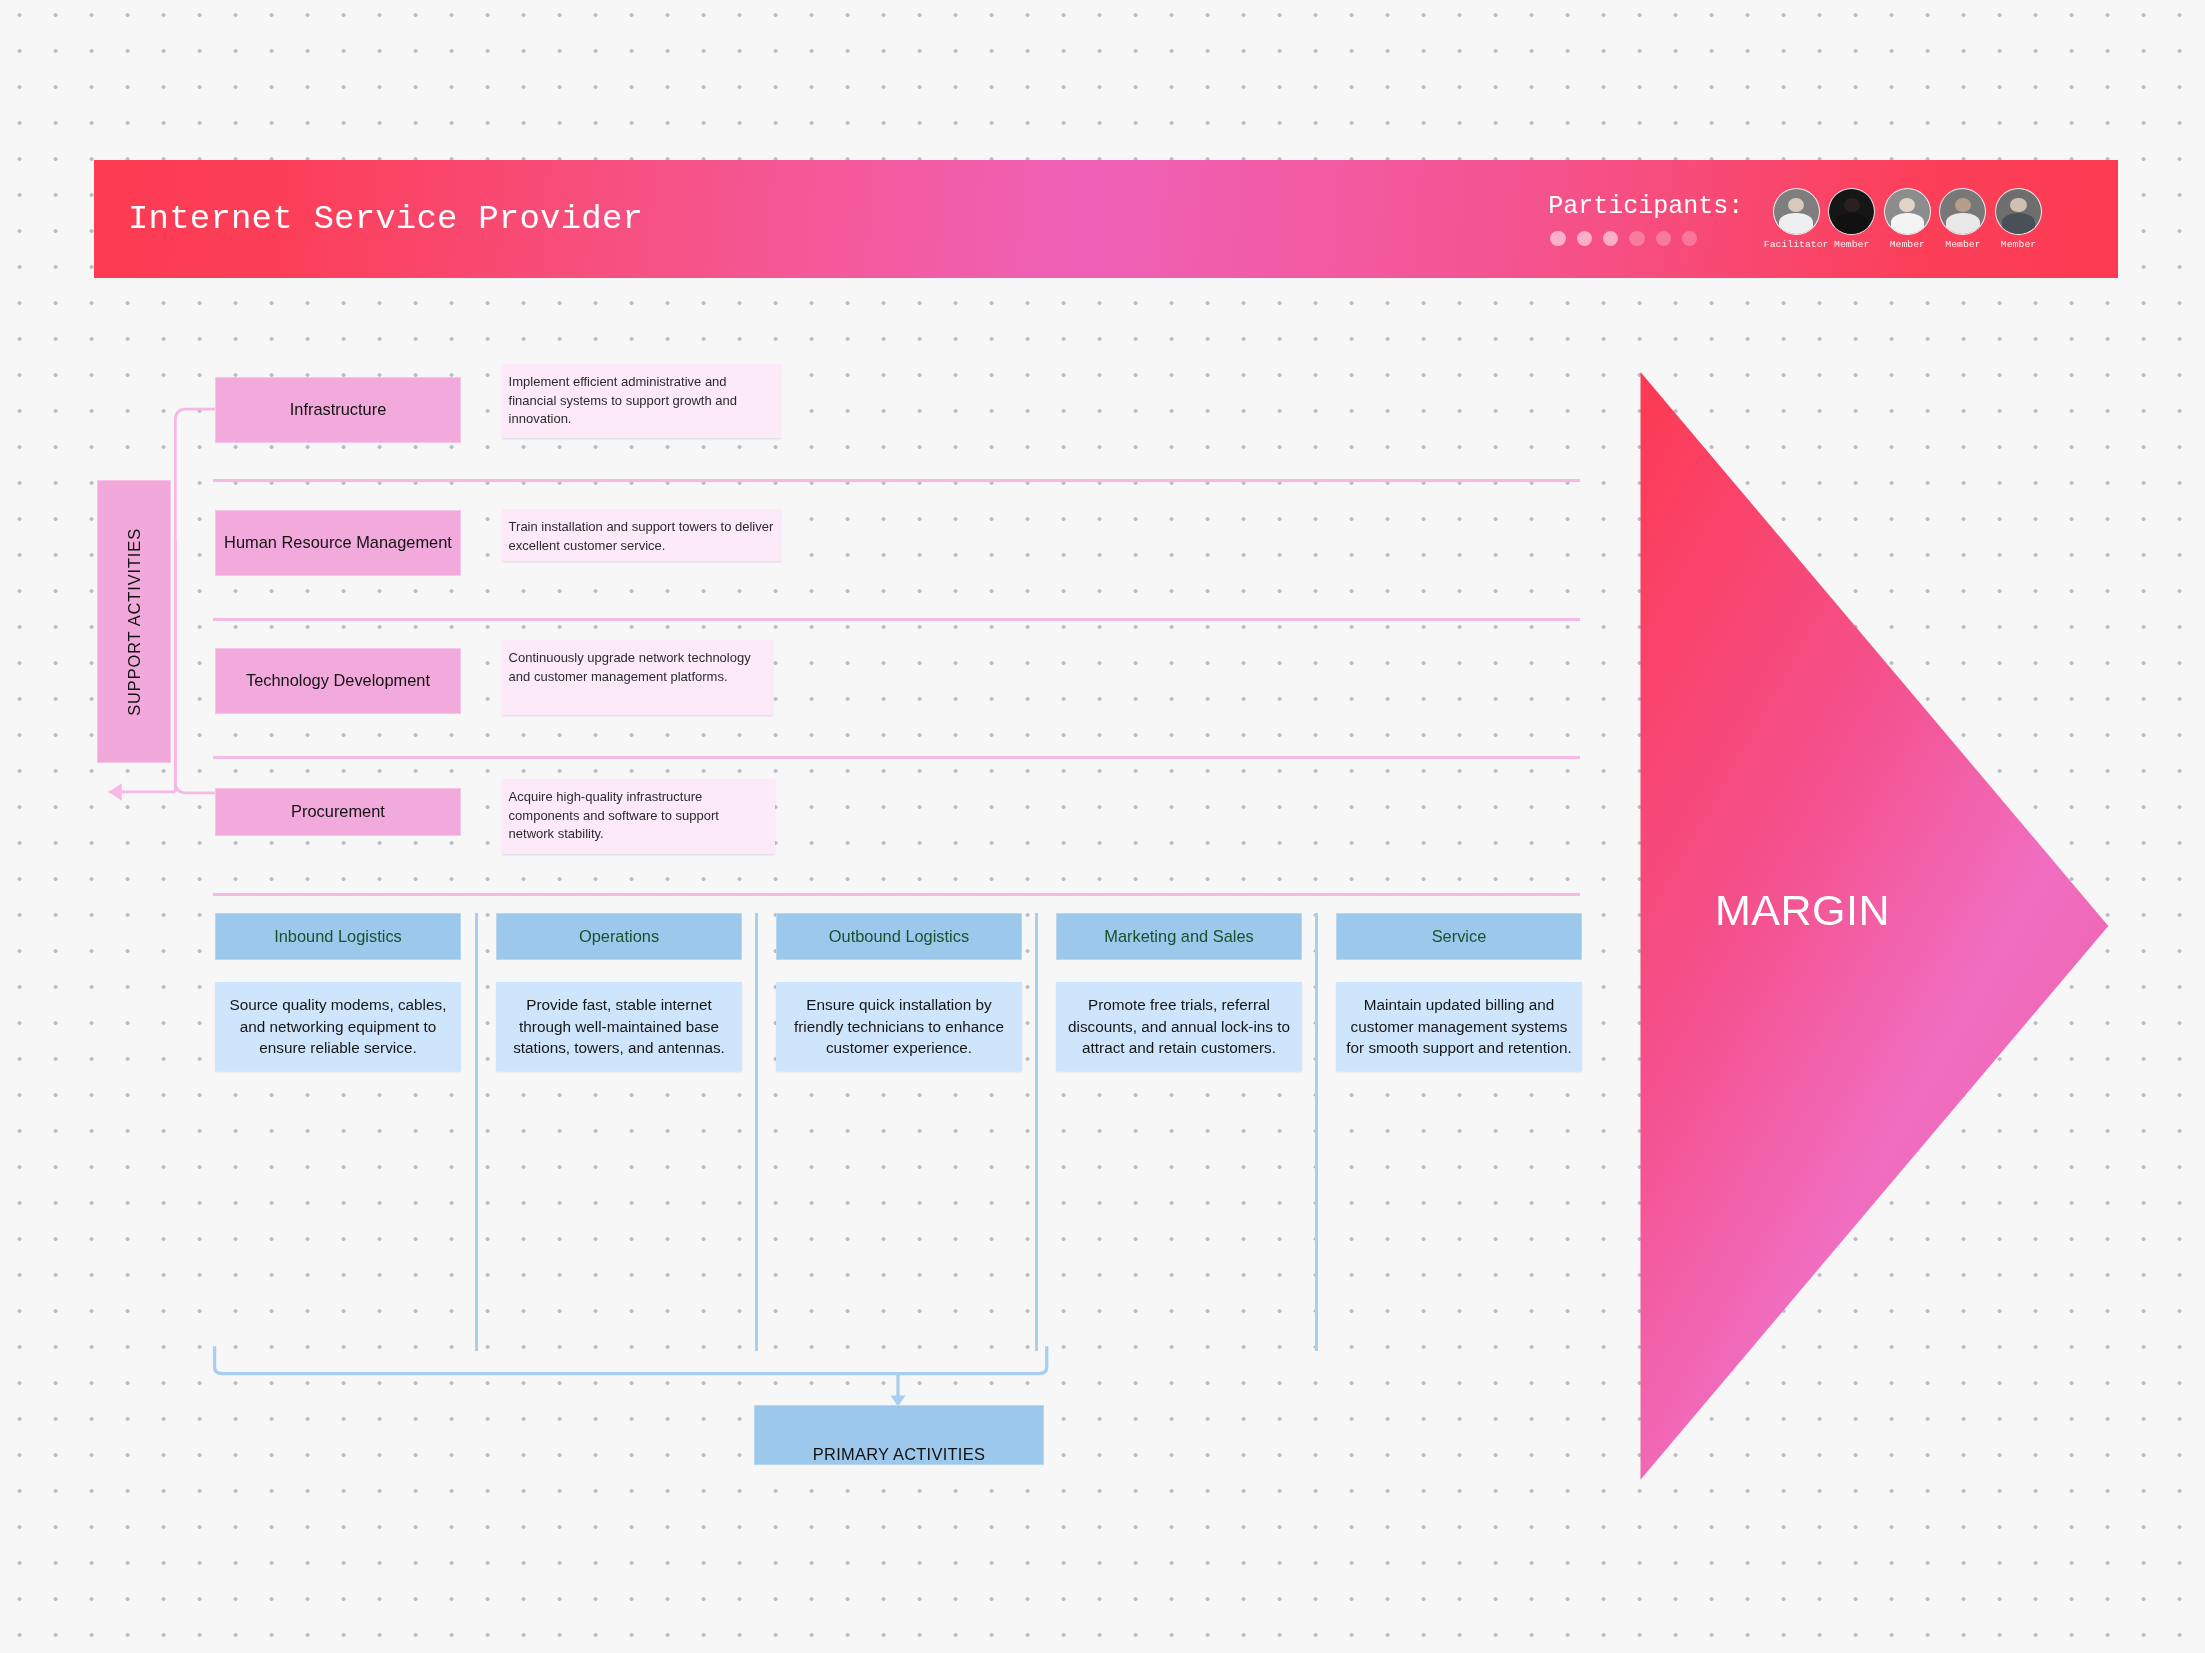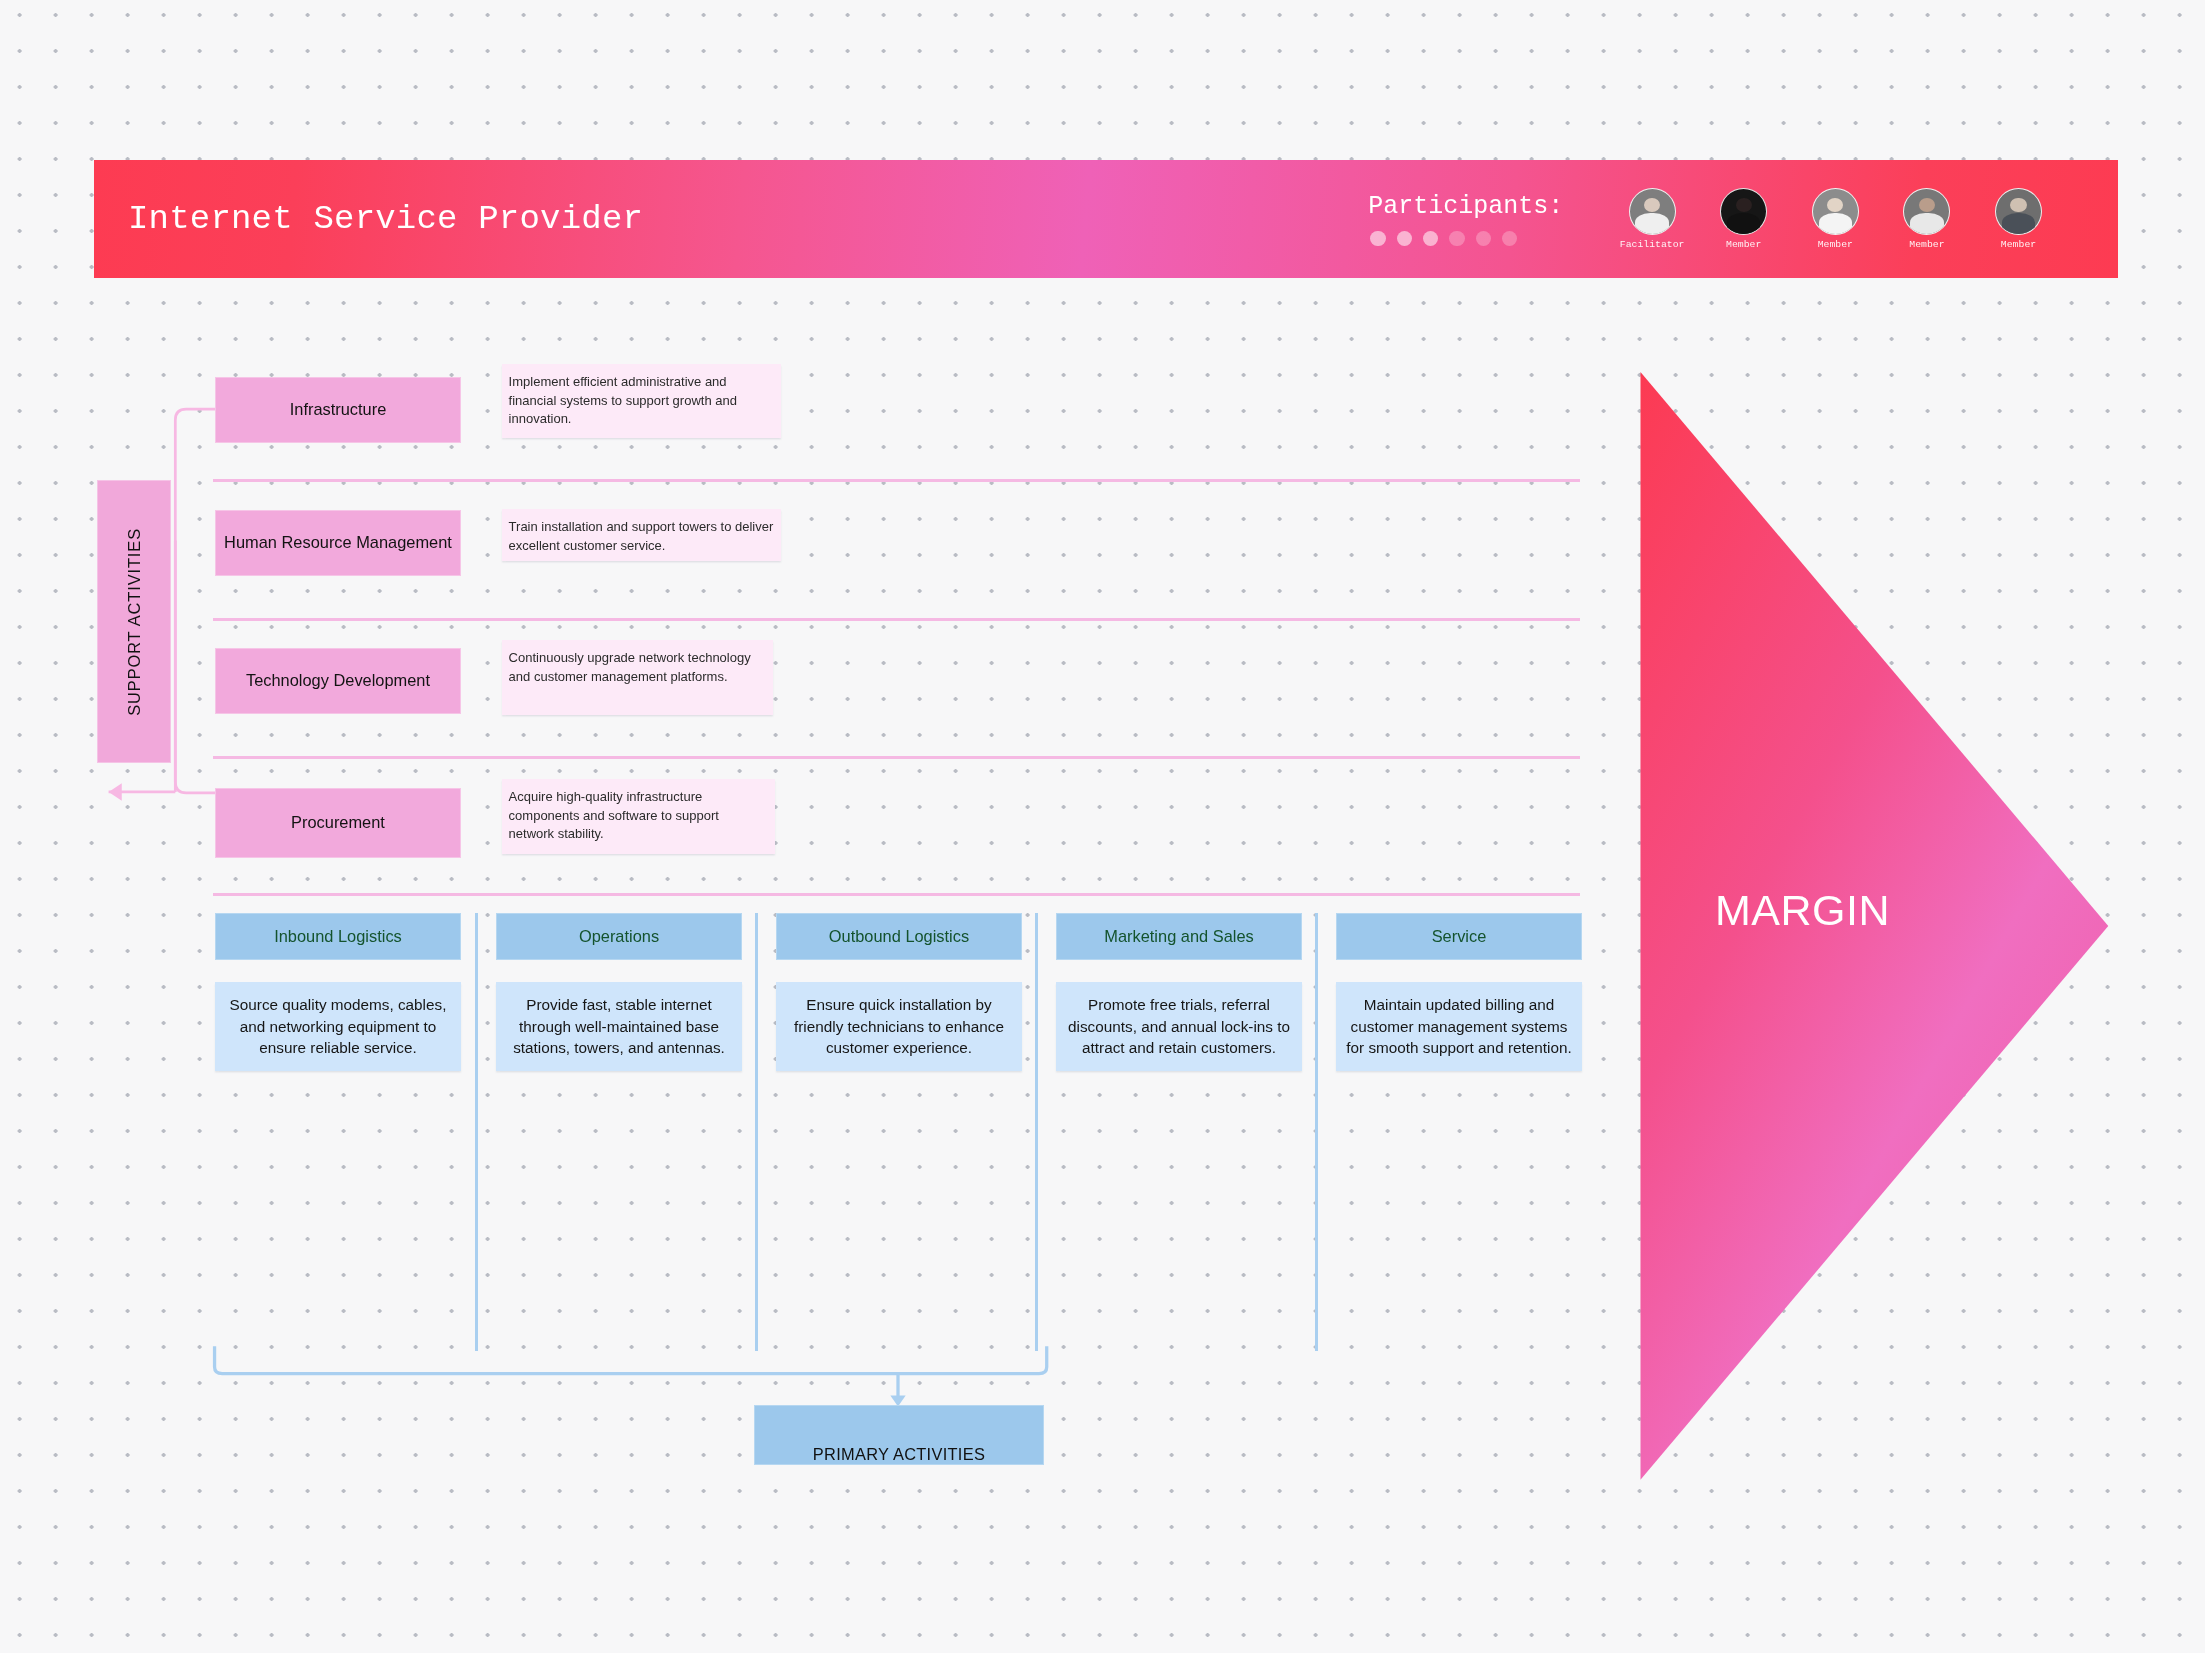--- a/index.html
+++ b/index.html
@@ -27,21 +27,21 @@
   #participants-block {
     position:absolute; right:75px; top:0; height:100%;
     display:flex; align-items:center; gap:0;
   }
   #participants-left { display:flex; flex-direction:column; align-items:flex-start; margin-right:28.4px; }
   #participants-label { color:#fff; font-size:25px; font-weight:400; white-space:nowrap; }
   #participants-dots { display:flex; gap:11px; margin-top:9.8px; margin-left:2.2px; }
   .pdot { width:15.3px;height:15.3px;border-radius:50%; background:rgba(255,255,255,0.55); }
   .pdot.dim { background:rgba(255,255,255,0.26); }
   #avatars { display:flex; gap:6.6px; align-items:flex-start; }
-  .avatar-wrap { width:49px; display:flex; flex-direction:column; align-items:center;margin-left:36px; }
+  .avatar-wrap { width:49px; display:flex; flex-direction:column; align-items:center; }
   .avatar {
     width:47px;height:47px;border-radius:50%;
     border:1.6px solid rgba(255,255,255,0.88);
     overflow:hidden; position:relative;
     background:#9aa0a6;
   }
   .avatar .head { position:absolute; width:36%; height:32%; border-radius:50%; left:32%; top:20%; background:#cfcfcf; }
   .avatar .body { position:absolute; width:74%; height:46%; border-radius:46% 46% 0 0; left:13%; bottom:0; background:#e4e4e4; }
   .avatar.a1 { background:#7e7e7e; } .avatar.a1 .head{background:#d9c9bd;} .avatar.a1 .body{background:#efefef;}
   .avatar.a2 { background:#161616; } .avatar.a2 .head{background:#2a2020;} .avatar.a2 .body{background:#111;}
@@ -196,21 +196,21 @@
 <div class="sep-pink" style="top:618px;"></div>
 
 <div class="sbox" style="top:648px;height:66px;">
   <span>Technology Development</span>
 </div>
 <div class="snote" style="left:502px;top:640px;width:271px;height:75px;">
   <span>Continuously upgrade network technology and customer management platforms.</span>
 </div>
 <div class="sep-pink" style="top:756px;"></div>
 
-<div class="sbox" style="top:788px;height:70px;">
+<div class="sbox" style="top:788px;height:48px;">
   <span>Procurement</span>
 </div>
 <div class="snote" style="left:502px;top:779px;width:273px;height:75px;">
   <span>Acquire high-quality infrastructure components and software to support network stability.</span>
 </div>
 <div class="sep-pink" style="top:893px;"></div>
 
 <div class="pcol" style="left:215px;">
   <div class="phead">
     <span>Inbound Logistics</span>

